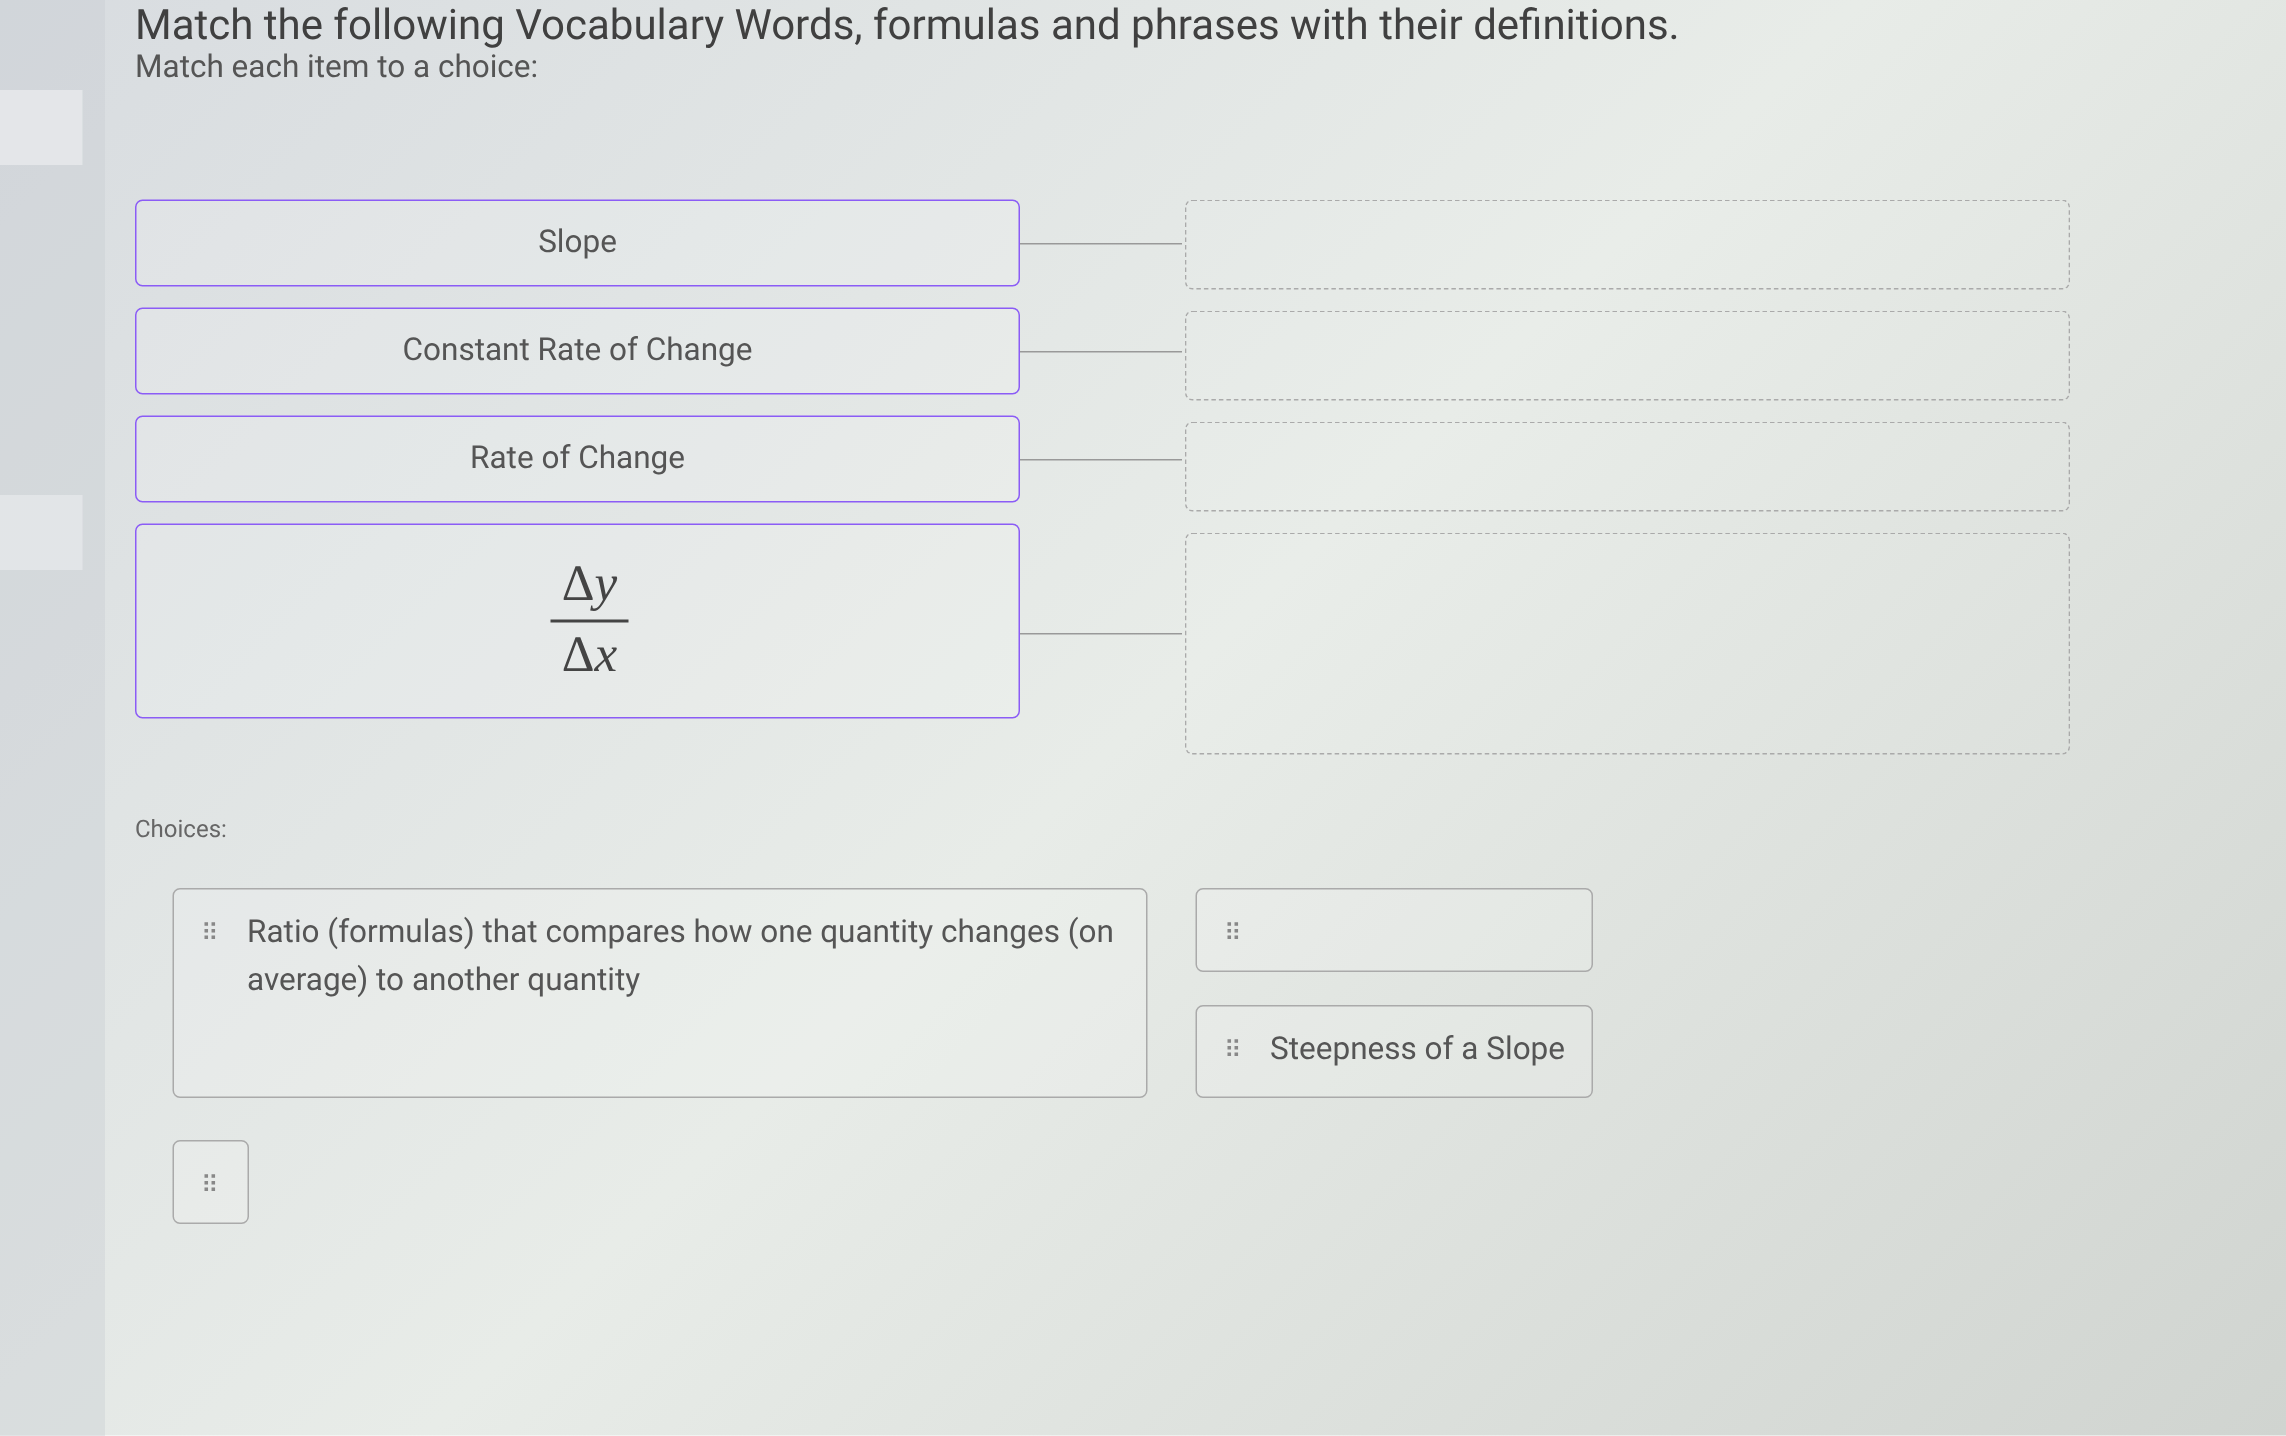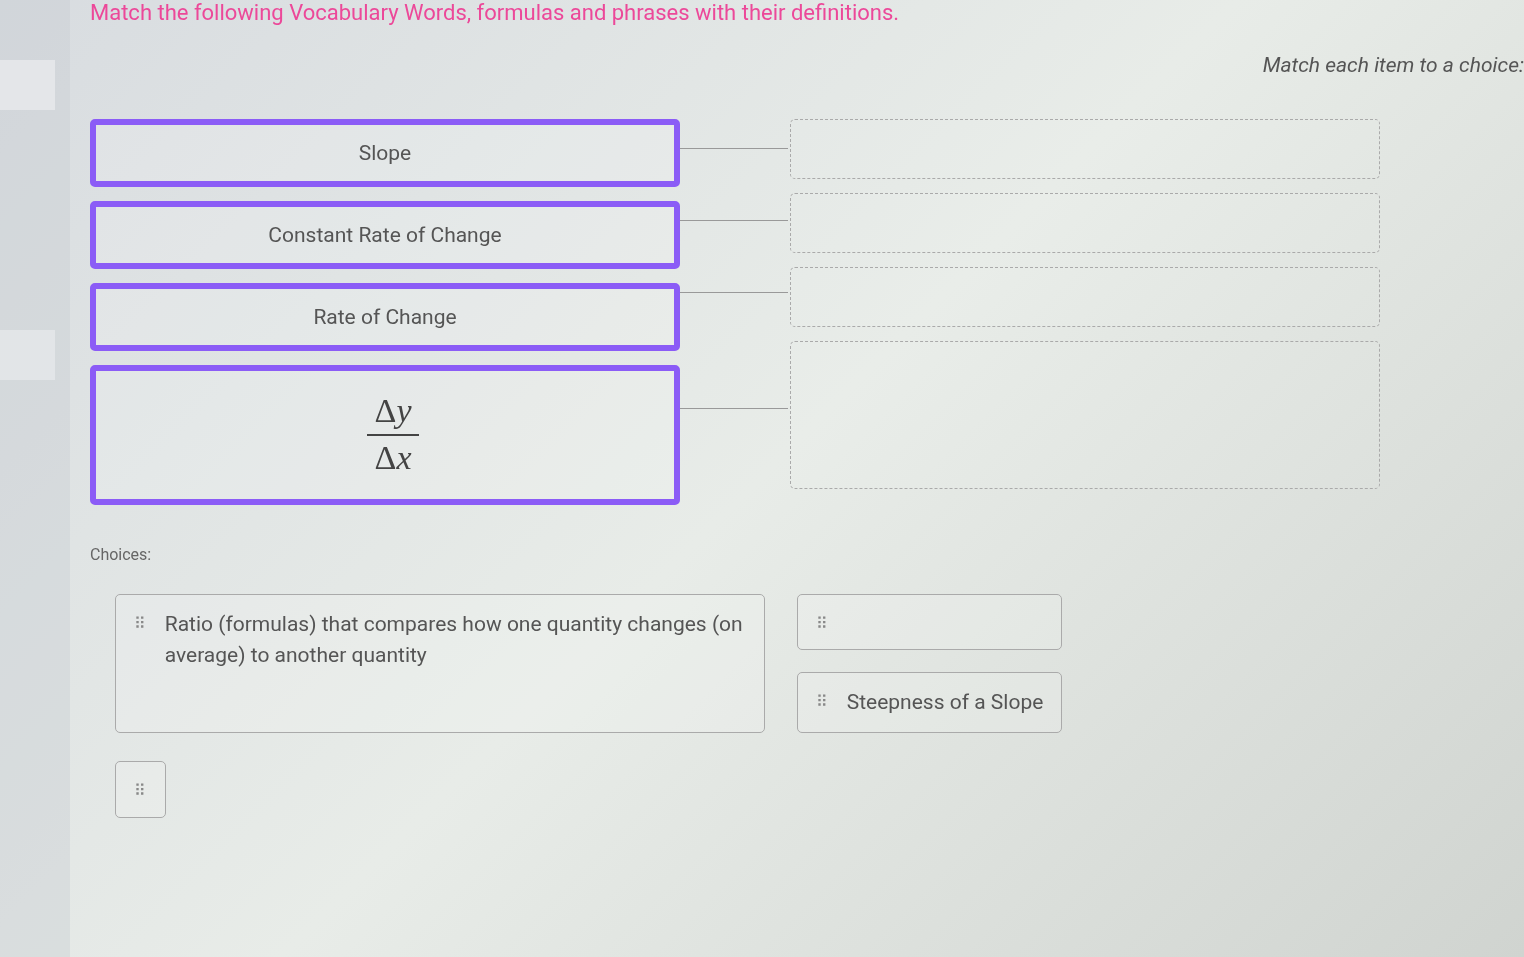--- a/index.html
+++ b/index.html
@@ -35,46 +35,43 @@
     .left-bar::after {
       content: "";
       position: absolute;
       left: 0;
       top: 330px;
       width: 55px;
       height: 50px;
       background: rgba(240, 242, 244, 0.5);
     }
     .question-text {
-      font-size: 22px;
-      color: #ec4899;
-      margin-bottom: 28px;
+      font-size: 28px;
+      color: #404040;
       padding-top: 0;
     }
     .instruction-text {
-      font-style: italic;
       font-size: 21px;
       color: #555;
-      margin-bottom: 42px;
-      text-align: right;
+      margin-bottom: 76px;
     }
     .matching-area {
       display: flex;
       gap: 110px;
       margin-bottom: 40px;
       position: relative;
     }
     .items-column {
       display: flex;
       flex-direction: column;
       gap: 14px;
       width: 590px;
     }
     .item-box {
-      border: 6px solid #8b5cf6;
+      border: 1px solid #8b5cf6;
       border-radius: 5px;
       padding: 16px 20px;
       text-align: center;
       font-size: 21px;
       color: #555;
       background: rgba(255, 255, 255, 0.15);
       position: relative;
     }
     .item-box.formula {
       padding: 20px;

